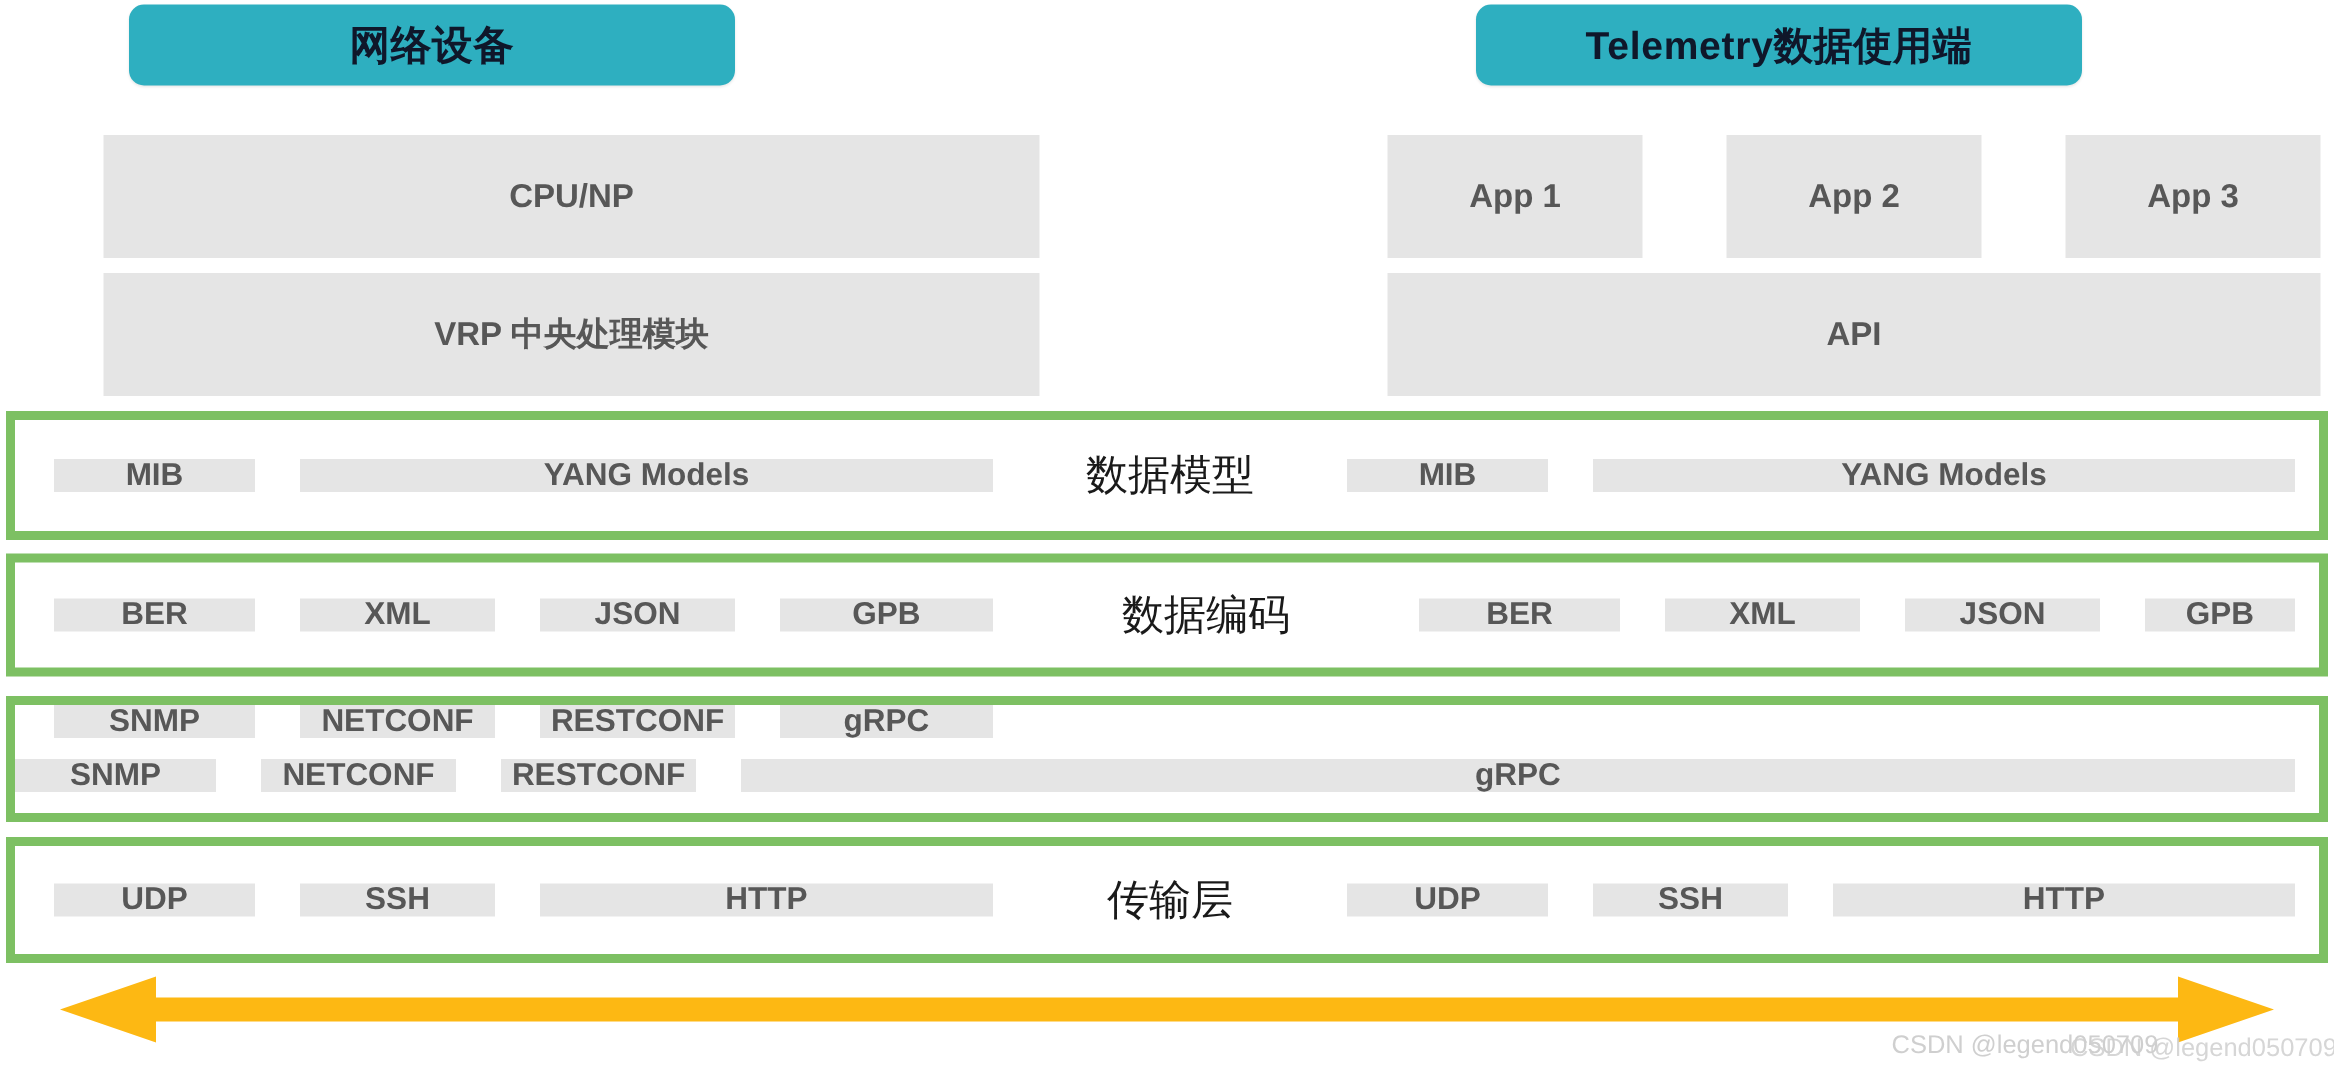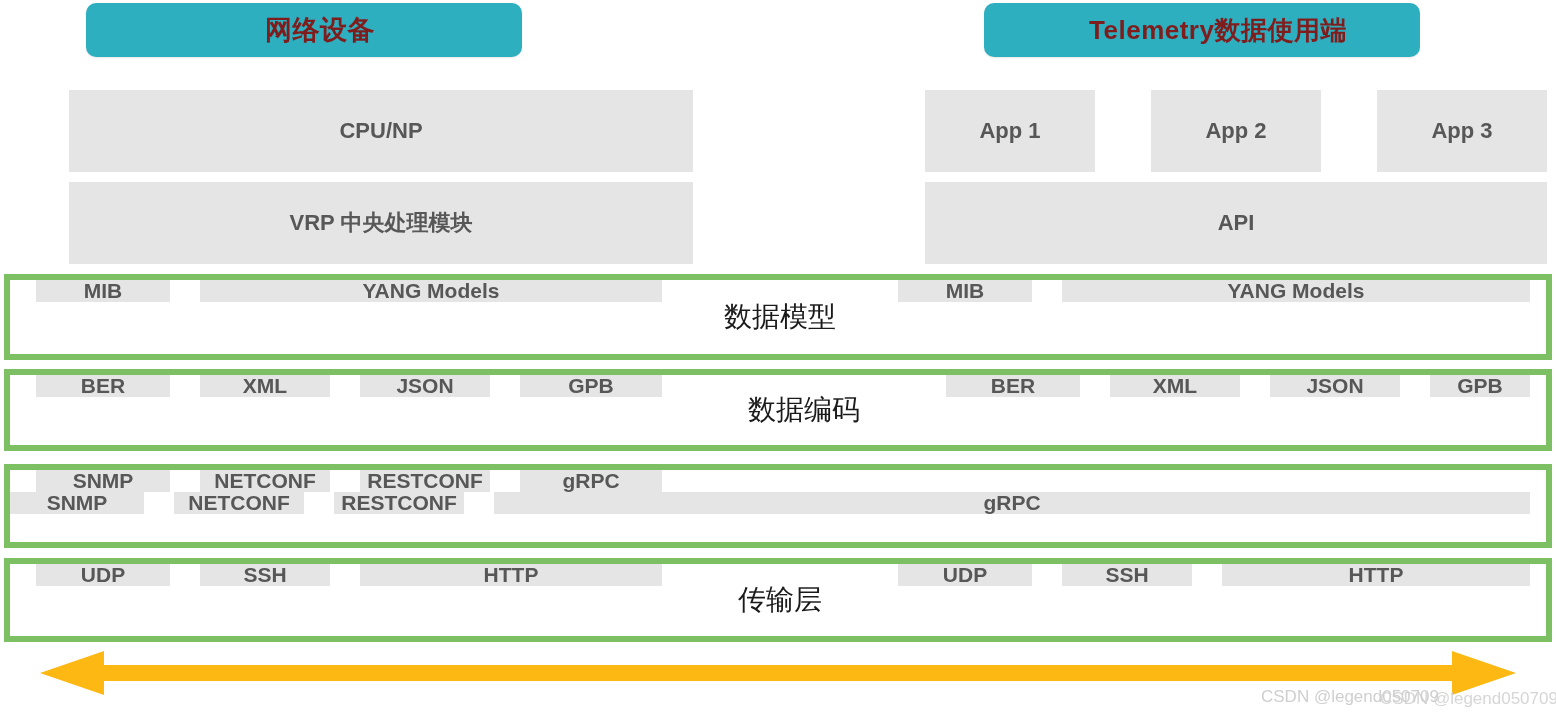--- a/index.html
+++ b/index.html
@@ -11,25 +11,24 @@
     position:relative;
   }
 
   .canvas{position:relative;width:1556px;height:721px;}
 
   
   .pill{
     position:absolute;
     border-radius:10px;
     display:flex;align-items:center;justify-content:center;
-    color:#7f1d1d;
+    color:#0f172a;
     font-weight:bold;
     letter-spacing:.5px;
     box-shadow:0 1px 2px rgba(0,0,0,.10);
-    padding-left:32px;
   }
   #pill-left{left:86px;top:3px;width:404px;height:54px;font-size:27px;}
   #pill-right{left:984px;top:3px;width:404px;height:54px;font-size:26px;}
 
   
   .gbox{
     position:absolute;
     background:#e5e5e5;
     display:flex;align-items:center;justify-content:center;
     color:#575757;
@@ -44,21 +43,21 @@
     left:4px;
     width:1548px;
     border:6px solid #7dc063;
     box-sizing:border-box;
     background:#ffffff;
     display:flex;
     align-items:stretch;
   }
   .layer-side{
     display:flex;
-    align-items:flex-start;
+    align-items:center;
     box-sizing:border-box;
   }
   .side-left{width:652px;}
   .side-mid{width:236px;display:flex;align-items:center;justify-content:center;}
   .side-right{flex:1;}
 
   .cell{
     background:#e5e5e5;
     display:flex;align-items:center;justify-content:center;
     text-align:center;

